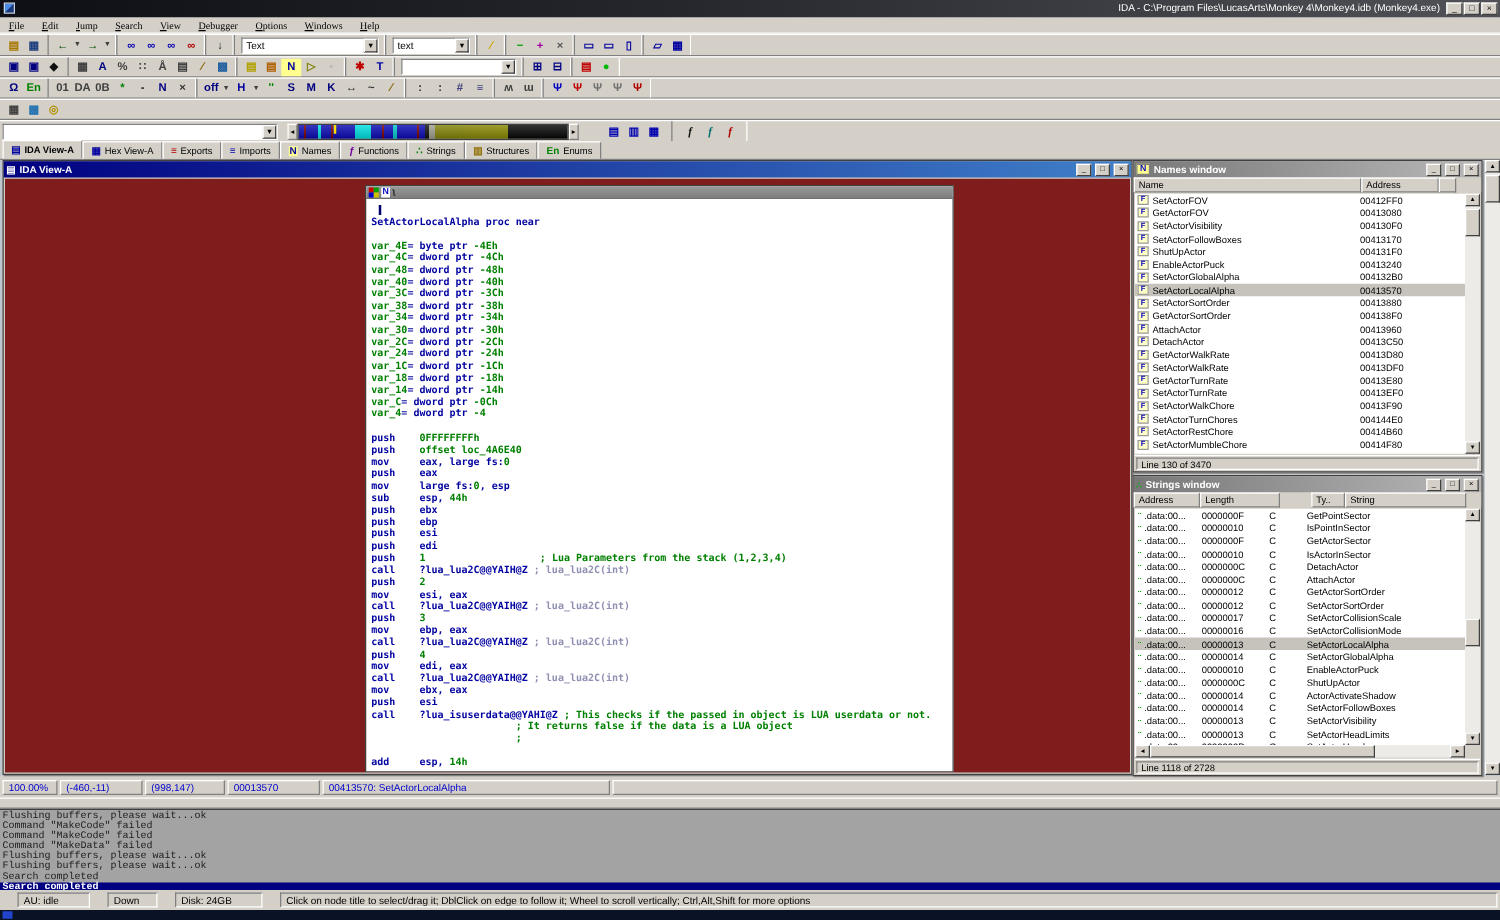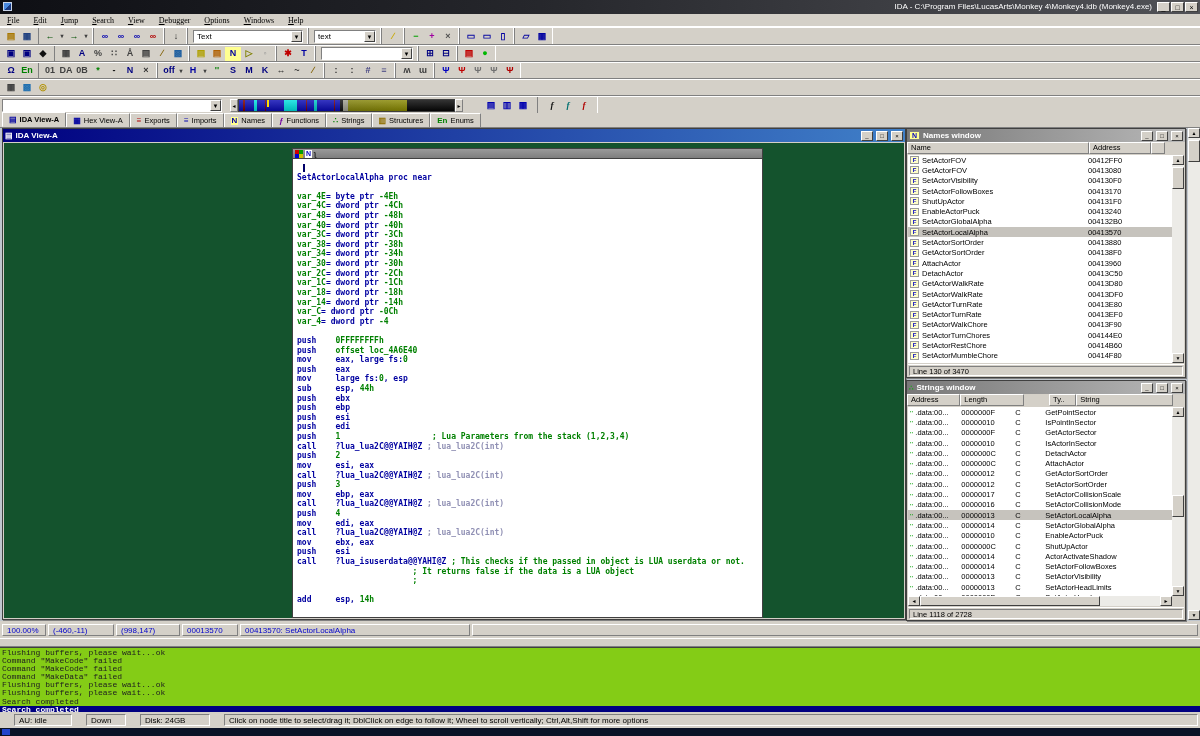--- a/index.html
+++ b/index.html
@@ -78,21 +78,21 @@
   .ctitle { height:13px; display:flex; align-items:center; padding:0 2px; gap:3px; }
   .ctitle .txt { color:#fff; font-weight:bold; font-size:8px; flex:1; white-space:nowrap; overflow:hidden; }
   .ctitle.active { background:linear-gradient(90deg,#000080,#4080c8); }
   .ctitle.inactive { background:linear-gradient(90deg,#787878,#b8b8b8); }
   .cbtn { width:12px; height:10px; background:#D4D0C8; border:1px solid #fff;
     border-right-color:#404040; border-bottom-color:#404040; font-size:6px;
     line-height:9px; text-align:center; color:#000; }
 
   #idaview { left:2px; top:0; width:904px; height:492px; }
   #idaview .client { position:absolute; left:1px; right:1px; top:14px; bottom:1px;
-    background:#14532d; overflow:hidden; }
+    background:#7f1d1d; overflow:hidden; }
 
   
   #node { position:absolute; left:288px; top:5px; width:471px; bottom:0;
     border:1px solid #404040; background:#fff; }
   #nodehdr { height:10px; background:linear-gradient(180deg,#9a9a9a,#7e7e7e);
     display:flex; align-items:center; gap:2px; padding:0 2px; border-bottom:1px solid #404040; }
   .quad { width:8px; height:8px; display:grid; grid-template-columns:4px 4px; grid-template-rows:4px 4px; }
   .quad i { display:block; }
   .nico { font-size:7px; font-weight:bold; line-height:8px; }
   #nodebody { position:absolute; left:0; right:0; top:11px; bottom:0; overflow:hidden;
@@ -129,21 +129,21 @@
 
   #mdiscroll { position:absolute; left:1188px; top:0; width:12px; height:492px; background:#ECEBE7; }
 
   
   #dstatus { left:0; top:622px; width:1200px; height:16px; background:#D4D0C8;
     display:flex; align-items:center; padding:1px 2px; gap:2px; }
   .dcell { height:12px; line-height:11px; padding:0 4px; color:#0000cc; font-size:8px;
     border:1px solid #fff; border-right-color:#808080; border-bottom-color:#808080; white-space:nowrap; }
   #grip { left:0; top:638px; width:1200px; height:9px; background:#D4D0C8;
     border-top:1px solid #fff; border-bottom:1px solid #808080; }
-  #output { left:0; top:647px; width:1200px; height:65px; background:#84cc16;
+  #output { left:0; top:647px; width:1200px; height:65px; background:#a3a3a3;
     border-top:1px solid #404040; padding-top:1px;
     font-family:"Liberation Mono", monospace; font-size:8px; }
   .oline { height:8.1px; line-height:8.1px; white-space:pre; padding-left:2px; color:#202020; }
   .oline.sel { background:#000080; color:#fff; font-weight:bold; }
   #sbar { left:0; top:712px; width:1200px; height:16px; background:#D4D0C8;
     display:flex; align-items:center; padding:1px 2px; gap:2px; }
   .scell { height:12px; line-height:11px; padding:0 4px; font-size:8px;
     border:1px solid #808080; border-right-color:#fff; border-bottom-color:#fff; white-space:nowrap;margin-left:12px; }
   #taskbar { left:0; top:728px; width:1200px; height:8px; background:#0a1226; }
   #taskbar .tbtn-start { position:absolute; left:2px; top:1px; width:8px; height:6px; background:#2244cc; }
@@ -413,20 +413,21 @@
             <div class="codeline">&nbsp;</div>
             <div class="codeline"><span class="cs-g">var_4E</span><span class="cs-n">= byte ptr </span><span class="cs-g">-4Eh</span></div>
             <div class="codeline"><span class="cs-g">var_4C</span><span class="cs-n">= dword ptr </span><span class="cs-g">-4Ch</span></div>
             <div class="codeline"><span class="cs-g">var_48</span><span class="cs-n">= dword ptr </span><span class="cs-g">-48h</span></div>
             <div class="codeline"><span class="cs-g">var_40</span><span class="cs-n">= dword ptr </span><span class="cs-g">-40h</span></div>
             <div class="codeline"><span class="cs-g">var_3C</span><span class="cs-n">= dword ptr </span><span class="cs-g">-3Ch</span></div>
             <div class="codeline"><span class="cs-g">var_38</span><span class="cs-n">= dword ptr </span><span class="cs-g">-38h</span></div>
             <div class="codeline"><span class="cs-g">var_34</span><span class="cs-n">= dword ptr </span><span class="cs-g">-34h</span></div>
             <div class="codeline"><span class="cs-g">var_30</span><span class="cs-n">= dword ptr </span><span class="cs-g">-30h</span></div>
             <div class="codeline"><span class="cs-g">var_2C</span><span class="cs-n">= dword ptr </span><span class="cs-g">-2Ch</span></div>
+            <div class="codeline"><span class="cs-g">var_24</span><span class="cs-n">= dword ptr </span><span class="cs-g">-24h</span></div>
             <div class="codeline"><span class="cs-g">var_1C</span><span class="cs-n">= dword ptr </span><span class="cs-g">-1Ch</span></div>
             <div class="codeline"><span class="cs-g">var_18</span><span class="cs-n">= dword ptr </span><span class="cs-g">-18h</span></div>
             <div class="codeline"><span class="cs-g">var_14</span><span class="cs-n">= dword ptr </span><span class="cs-g">-14h</span></div>
             <div class="codeline"><span class="cs-g">var_C</span><span class="cs-n">= dword ptr </span><span class="cs-g">-0Ch</span></div>
             <div class="codeline"><span class="cs-g">var_4</span><span class="cs-n">= dword ptr </span><span class="cs-g">-4</span></div>
             <div class="codeline">&nbsp;</div>
             <div class="codeline"><span class="cs-n">push    </span><span class="cs-g">0FFFFFFFFh</span></div>
             <div class="codeline"><span class="cs-n">push    </span><span class="cs-g">offset loc_4A6E40</span></div>
             <div class="codeline"><span class="cs-n">mov     eax, large fs:</span><span class="cs-g">0</span></div>
             <div class="codeline"><span class="cs-n">push    eax</span></div>
@@ -753,21 +754,21 @@
       <div class="sarrow">▲</div>
       <div class="sthumb" style="height: 22px; margin-top: 2px;"></div>
       <div class="sarrow" style="position: absolute; bottom: 0px; width: 12px;">▼</div>
     </div>
 </div>
 
 <div class="abs" id="dstatus">
     <span class="dcell" style="width: 44px;">100.00%</span>
     <span class="dcell" style="width: 66px;">(-460,-11)</span>
     <span class="dcell" style="width: 64px;">(998,147)</span>
-    <span class="dcell" style="width: 56px;">00013570</span>
+    <span class="dcell" style="width: 74px;">00013570</span>
     <span class="dcell" style="width: 230px;">00413570: SetActorLocalAlpha</span>
     <span class="dcell" style="flex: 1 1 0%;"></span>
   </div>
 <div class="abs" id="grip"></div>
 <div class="abs" id="output">
     <div class="oline">Flushing buffers, please wait...ok</div>
     <div class="oline">Command "MakeCode" failed</div>
     <div class="oline">Command "MakeCode" failed</div>
     <div class="oline">Command "MakeData" failed</div>
     <div class="oline">Flushing buffers, please wait...ok</div>

